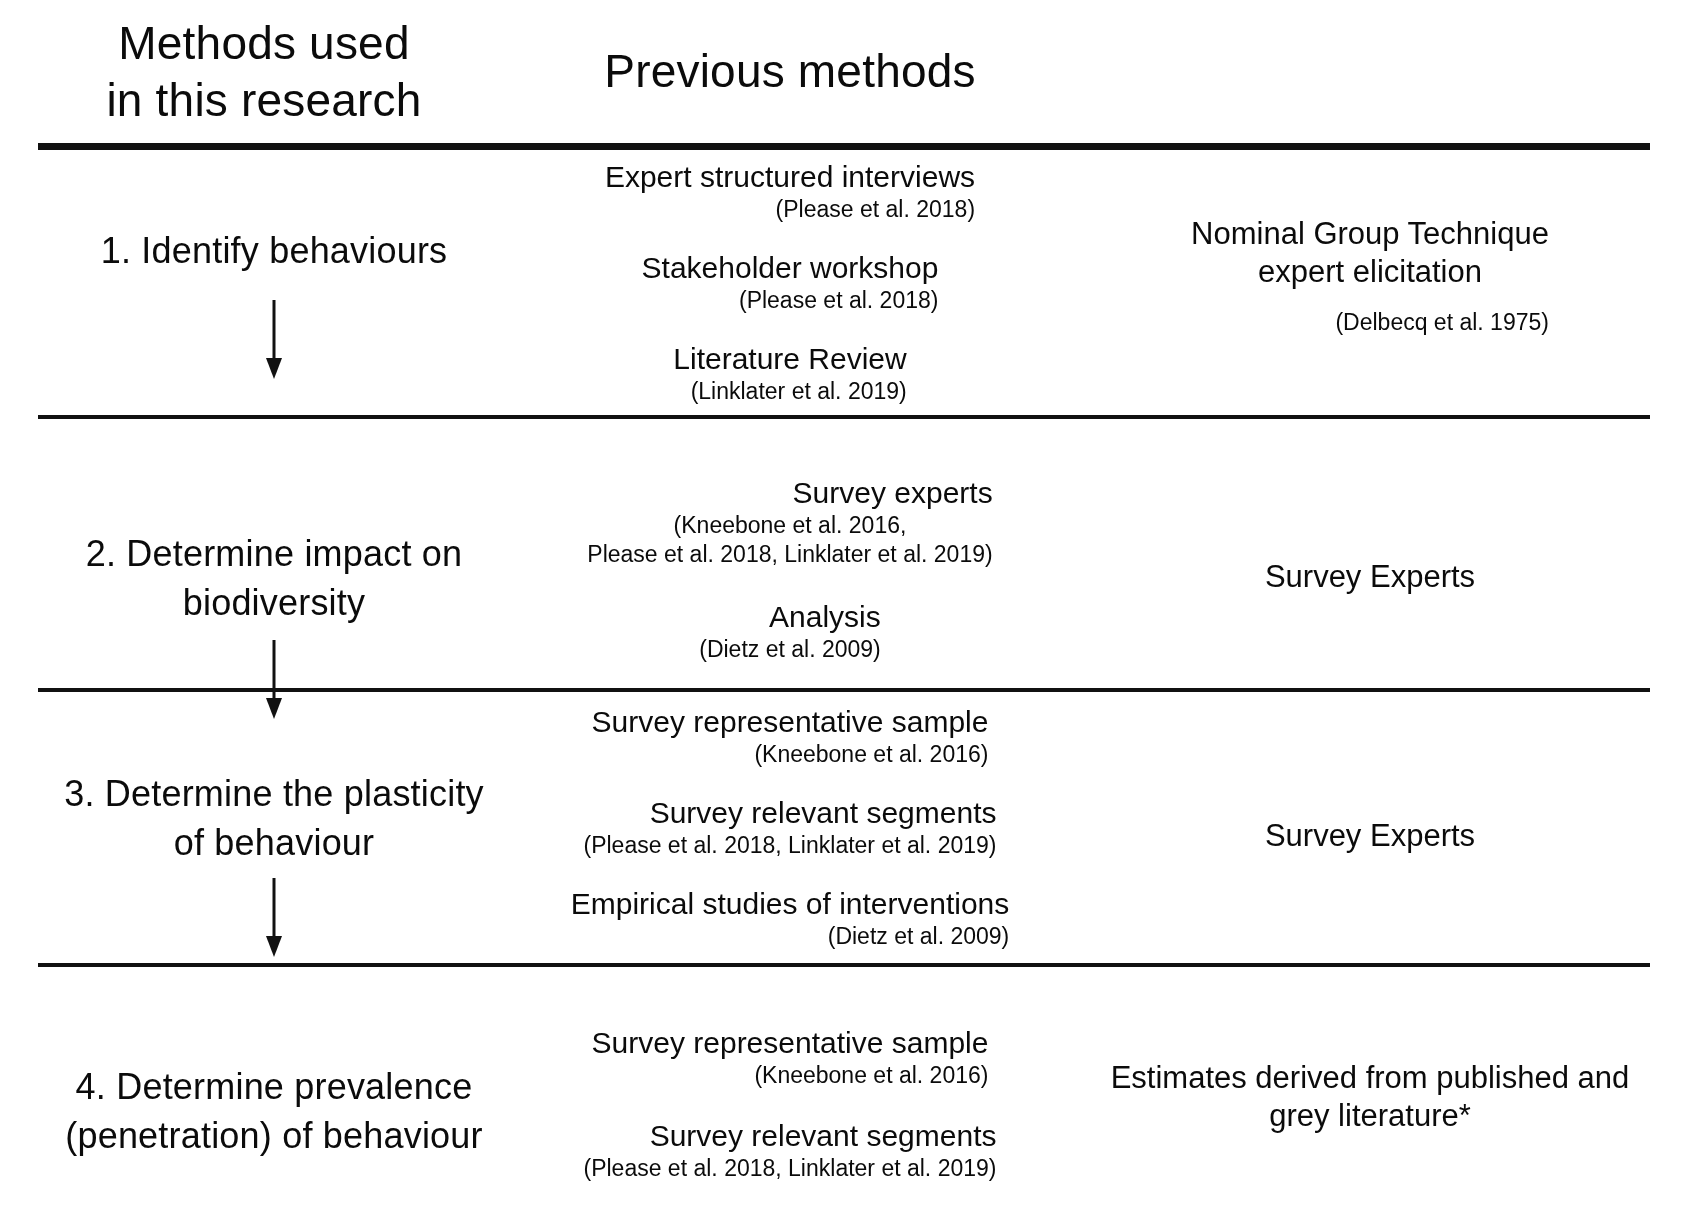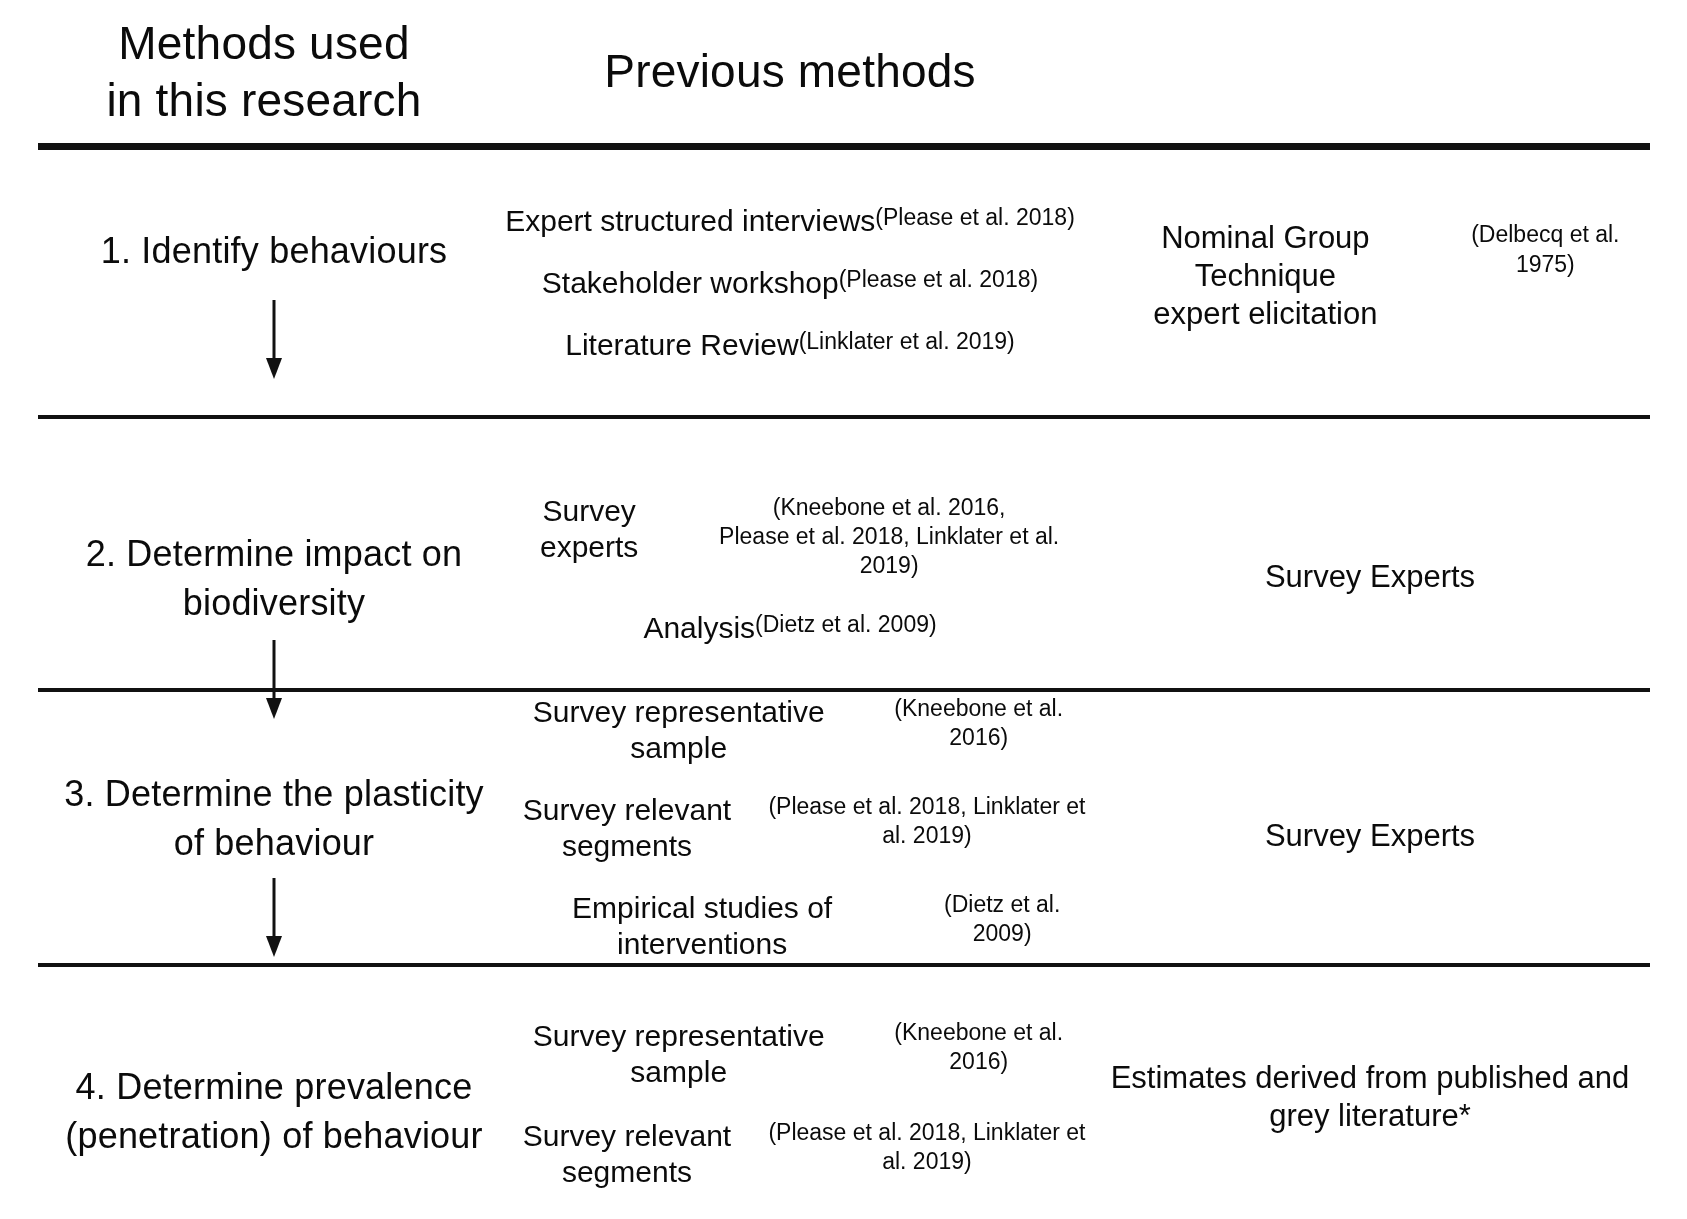--- a/index.html
+++ b/index.html
@@ -53,21 +53,21 @@
   }
   .row-1 .col1-cell{padding-top:40px;gap:24px;}
   .row-2 .col1-cell{padding-top:110px;gap:12px;}
   .row-3 .col1-cell{padding-top:71px;gap:10px;}
   .row-4 .col1-cell{padding-top:32px;margin-top:12px;}
   .arrow-icon{flex:0 0 auto;display:block;}
   
   .col2-cell{gap:26px;}
   .row-2 .col2-cell{gap:30px;}
   .row-4 .col2-cell{gap:28px;padding-top:30px;}
-  .entry{display:flex;align-items:flex-start;}
+  .entry{display:flex;flex-direction:column;align-items:flex-end;}
   .method-name{
     font-size:30px;
     line-height:36px;
     white-space:pre-line;
   }
   .method-citation{
     font-size:23px;
     line-height:29px;
     white-space:pre-line;
   }

